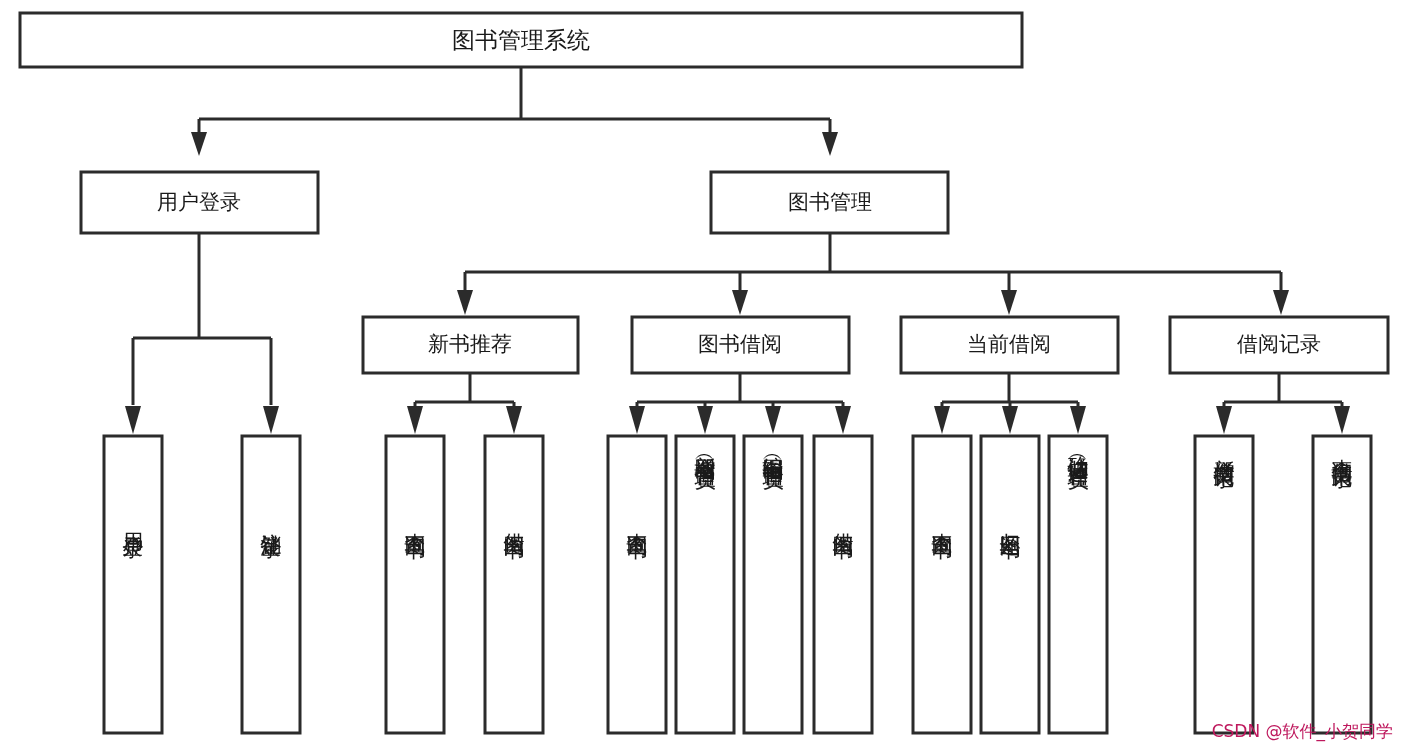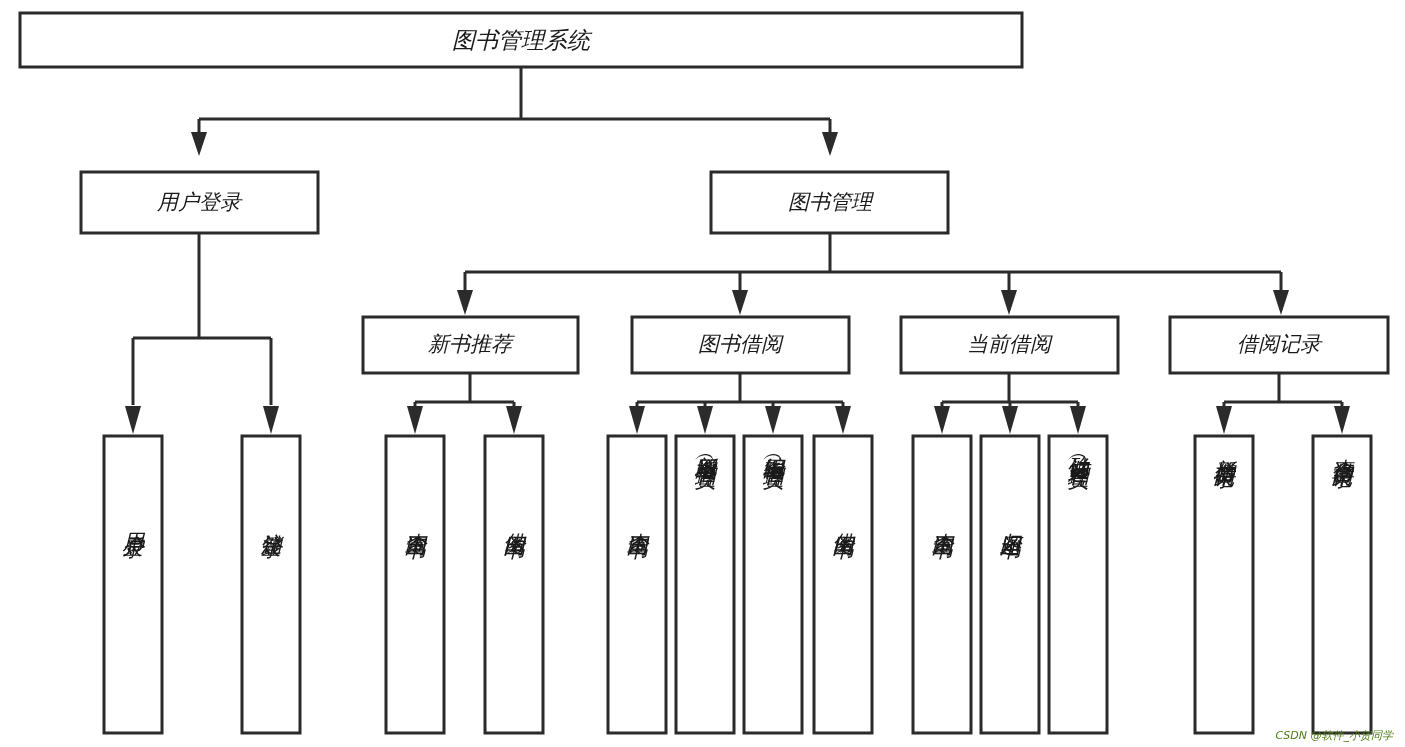--- a/index.html
+++ b/index.html
@@ -10,21 +10,20 @@
   body {
     width: 1405px;
     height: 747px;
     font-family: "DejaVu Sans", "Liberation Sans", sans-serif;
     overflow: hidden;
   }
   #diagram-root {
     position: relative;
     width: 1405px;
     height: 747px;
-    font-style: italic;
   }
   svg#flowchart {
     position: absolute;
     top: 0;
     left: 0;
     width: 1405px;
     height: 747px;
   }
   .node-box {
     fill: #ffffff;
@@ -56,22 +55,22 @@
     letter-spacing: 2px;
   }
   .title-label {
     font-size: 23px;
   }
   .watermark {
     position: absolute;
     right: 12px;
     bottom: 4px;
     font-family: "DejaVu Sans", "Liberation Sans", sans-serif;
-    font-size: 11px;
-    color: #4d7c0f;
+    font-size: 17px;
+    color: #be185d;
     white-space: nowrap;
     user-select: none;
   }
 </style>
 </head>
 <body>
 
 <div id="diagram-root">
 
   <svg id="flowchart" viewBox="0 0 1405 747" xmlns="http://www.w3.org/2000/svg">

